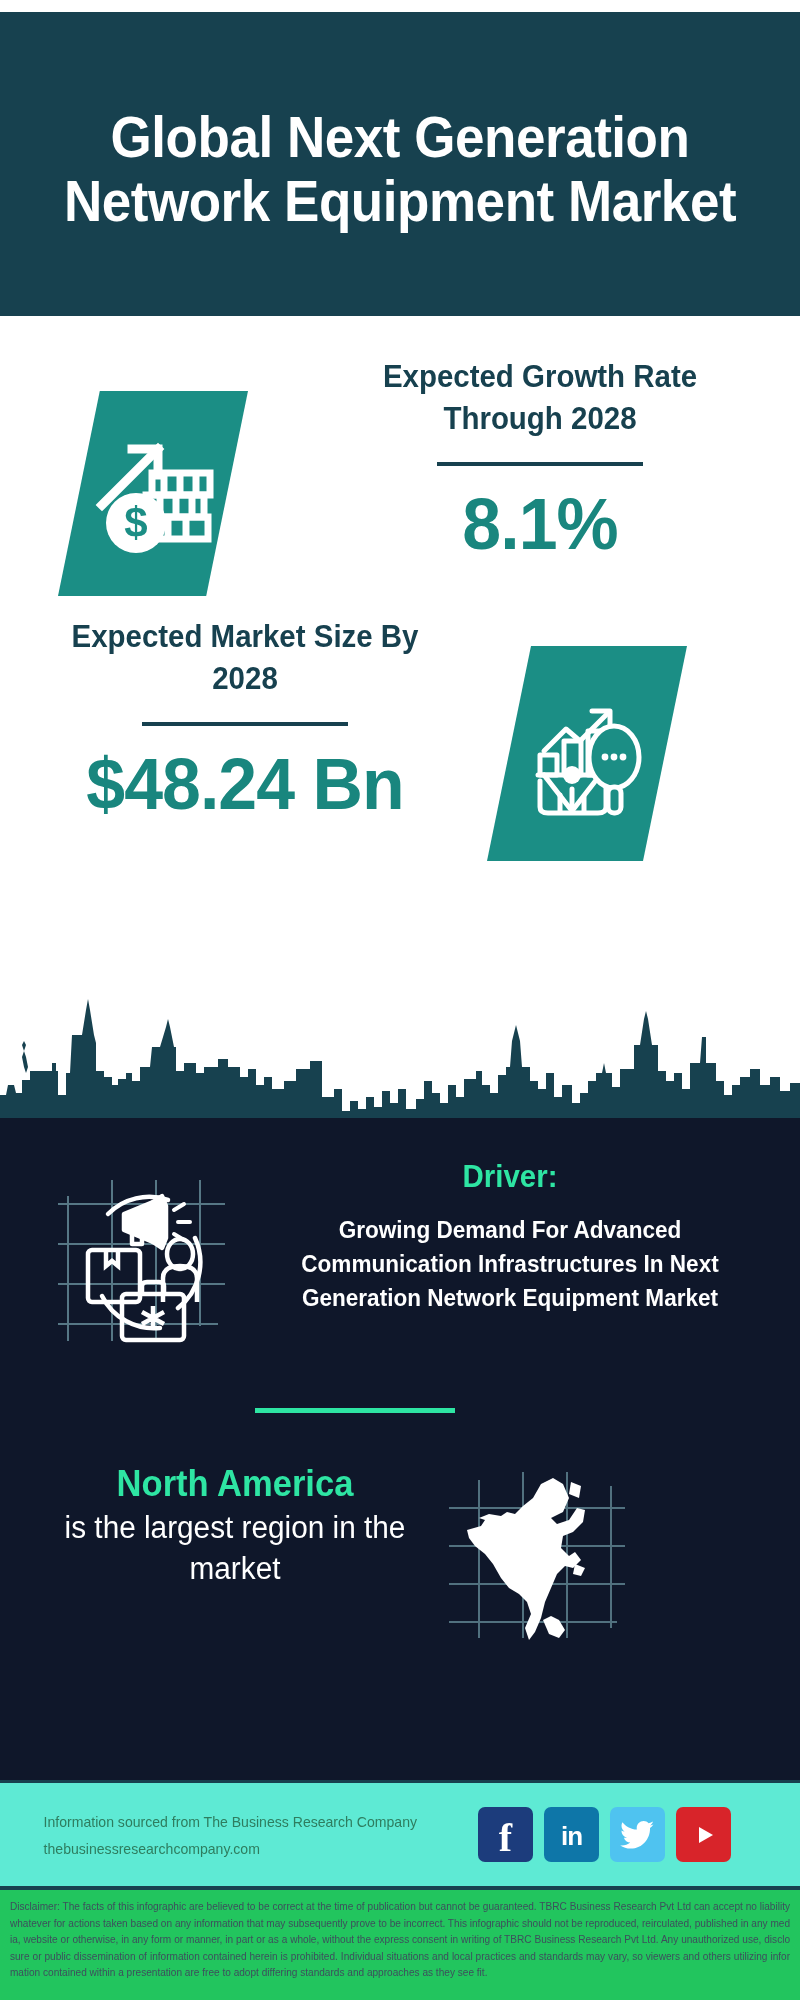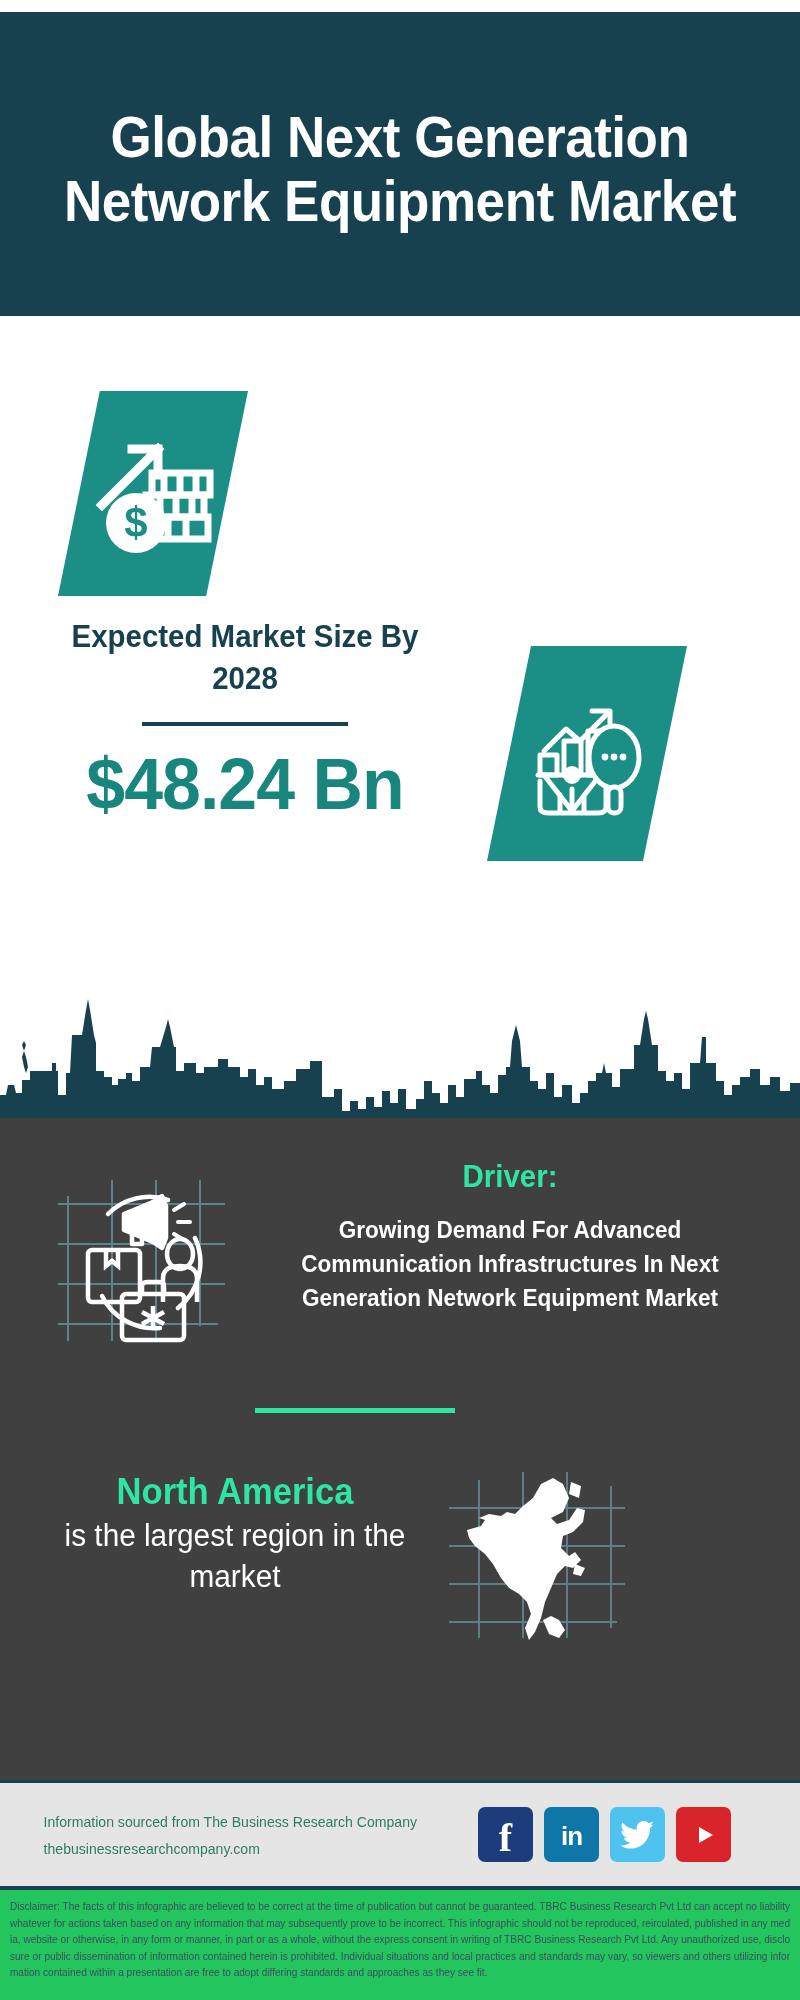--- a/index.html
+++ b/index.html
@@ -79,21 +79,21 @@
 
   
   .skyline {
     position:absolute; left:0; top:985px; width:800px; height:140px;
   }
   .skyline svg { display:block; width:800px; height:140px; }
 
   
   .dark-body {
     position:absolute; left:0; top:1118px; width:800px; height:662px;
-    background:#404040;
+    background:#0f172a;
   }
 
   
   .driver-icon {
     position:absolute; left:50px; top:48px; width:190px; height:190px;
   }
   .driver-text {
     position:absolute; left:250px; top:40px; width:520px; text-align:center;
   }
   .driver-label {
@@ -104,38 +104,38 @@
     color:#ffffff; font-weight:bold; font-size:23.5px; line-height:1.45;
     margin-top:18px; transform:scaleX(0.96);
   }
   .rule-mint {
     position:absolute; left:255px; top:290px;
     width:200px; height:5px; background:#2ee5a3;
   }
 
   
   .region-text {
-    position:absolute; left:40px; top:345px; width:390px; text-align:center;margin-top:8px;
+    position:absolute; left:40px; top:345px; width:390px; text-align:center;
   }
   .region-name {
     color:#2ee5a3; font-weight:bold; font-size:36px; line-height:1.15;
     transform:scaleX(0.96);
   }
   .region-sub {
     color:#ffffff; font-size:31px; line-height:1.32; margin-top:4px;
     transform:scaleX(0.96);
   }
   .map-icon {
     position:absolute; left:445px; top:350px; width:185px; height:175px;
   }
 
   
   .footer {
     position:absolute; left:0; top:1780px; width:800px; height:106px;
-    background:#e5e5e5; border-top:3px solid #17414f;
+    background:#5eead4; border-top:3px solid #17414f;
     display:flex; align-items:center;
   }
   .footer-text {
     position:absolute; left:37px; top:26px; width:440px;
     color:#2e7d5f; font-size:14.5px; line-height:1.85;
     transform:scaleX(0.97);
   }
   .social-wrap {
     position:absolute; left:478px; top:24px;
     display:flex; gap:11px; align-items:center;
@@ -192,20 +192,25 @@
             <rect x="64" y="44" width="58" height="22"></rect>
             <rect x="58" y="66" width="58" height="22"></rect>
             <rect x="66" y="88" width="54" height="22"></rect>
             <path d="M76 44 L76 66 M92 44 L92 66 M108 44 L108 66"></path>
             <path d="M72 66 L72 88 M88 66 L88 88 M104 66 L104 88"></path>
             <path d="M80 88 L80 110 M98 88 L98 110"></path>
           </g>
           <circle cx="48" cy="94" r="30" fill="#ffffff"></circle>
           <text x="48" y="108" font-size="42" font-weight="bold" fill="#1b8e85" text-anchor="middle" font-family="Liberation Sans, sans-serif">$</text>
         </svg>
+      </div>
+      <div class="growth-text">
+        <div class="lbl-dark">Expected Growth Rate Through 2028</div>
+        <div class="rule-dark"></div>
+        <div class="big-teal">8.1%</div>
       </div>
     </div>
 
     <div class="size-row">
       <div class="size-text">
         <div class="lbl-dark">Expected Market Size By 2028</div>
         <div class="rule-dark"></div>
         <div class="big-teal">$48.24 Bn</div>
       </div>
       <div class="para-badge badge-size">

